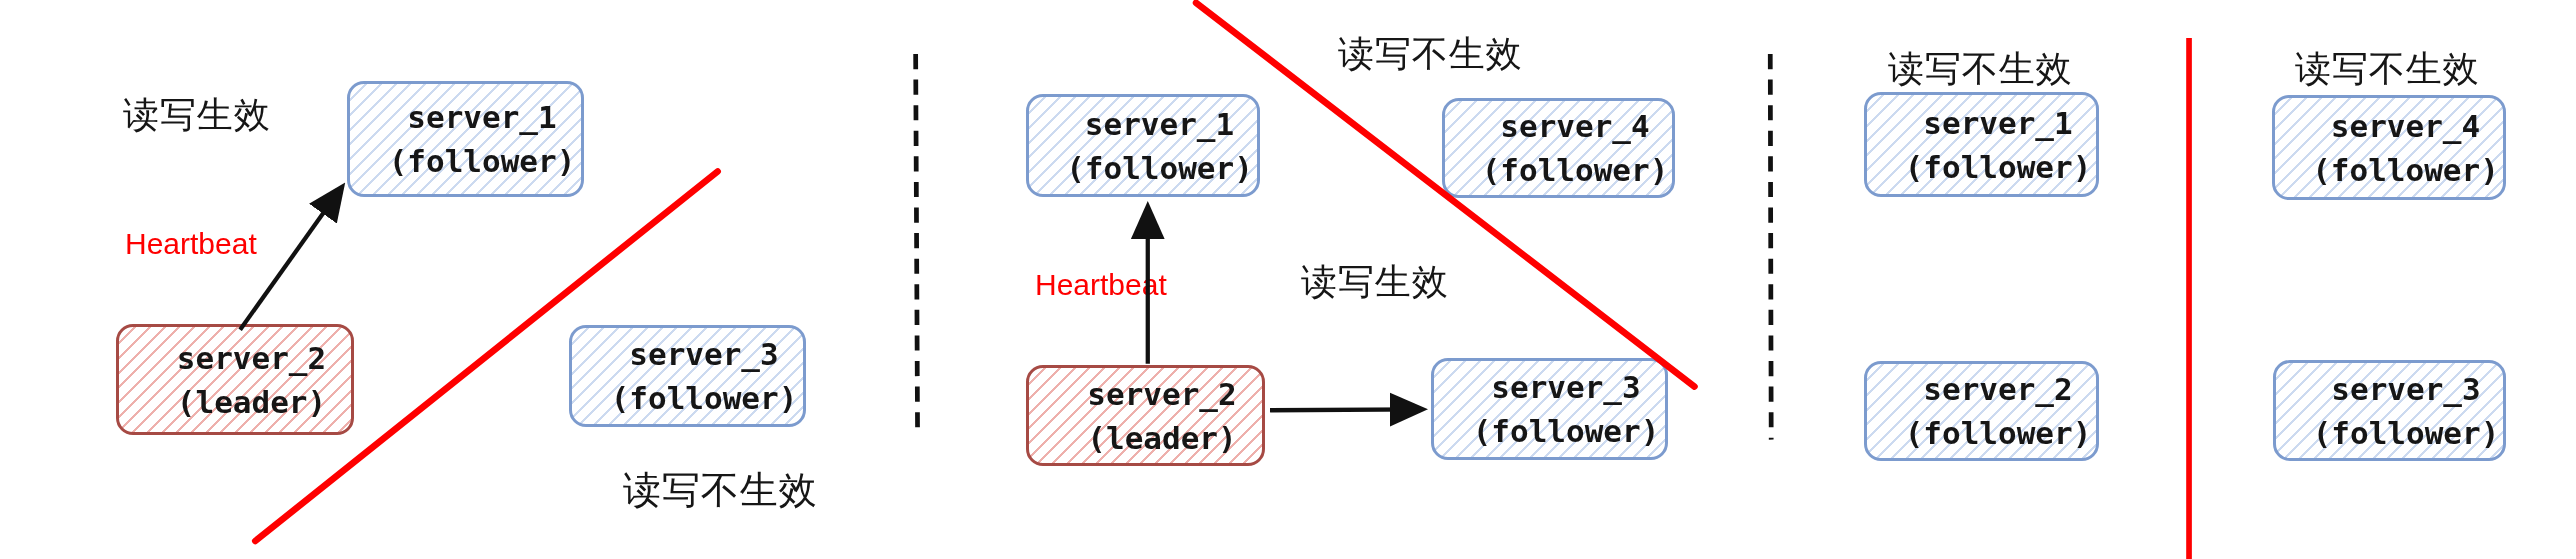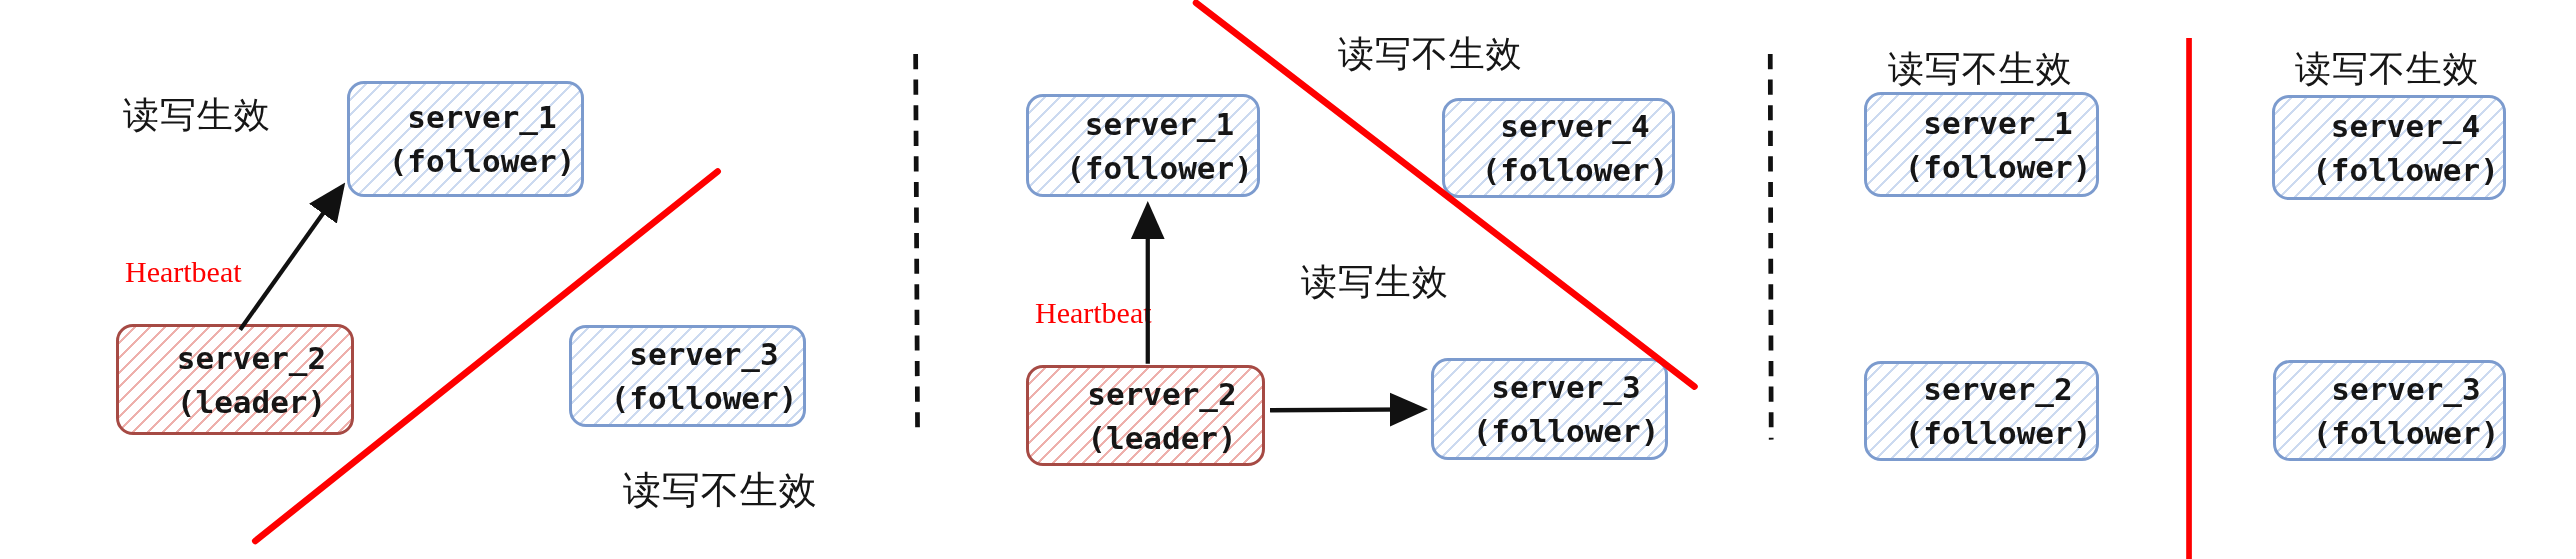--- a/index.html
+++ b/index.html
@@ -78,26 +78,25 @@
     position: absolute;
     font-size: 36px;
     line-height: 40px;
     color: var(--text, #161616);
     white-space: nowrap;
     letter-spacing: 0.9px;
   }
   .cn-label.big { font-size: 38px; }
   .hb-label {
     position: absolute;
-    font-family: Liberation Serif, serif;
+    font-family: Liberation Sans, sans-serif;
     font-size: 30px;
     line-height: 32px;
     color: var(--red-accent, #ff0000);
     white-space: nowrap;
-    margin-top: 28px;
   }
 </style>
 </head>
 <body>
 
 <div class="canvas">
 
   <div class="cn-label" style="left:123px; top:95px;">读写生效</div>
 
   <div class="server-box follower" style="left:347px; top:81px; width:237px; height:116px;">

